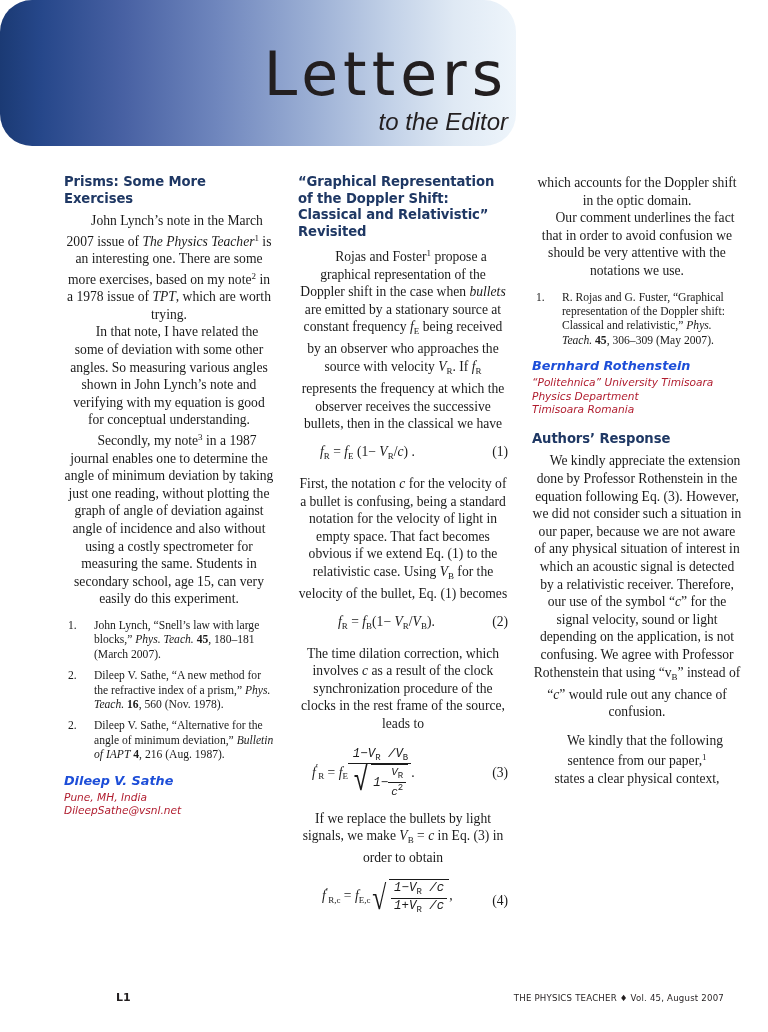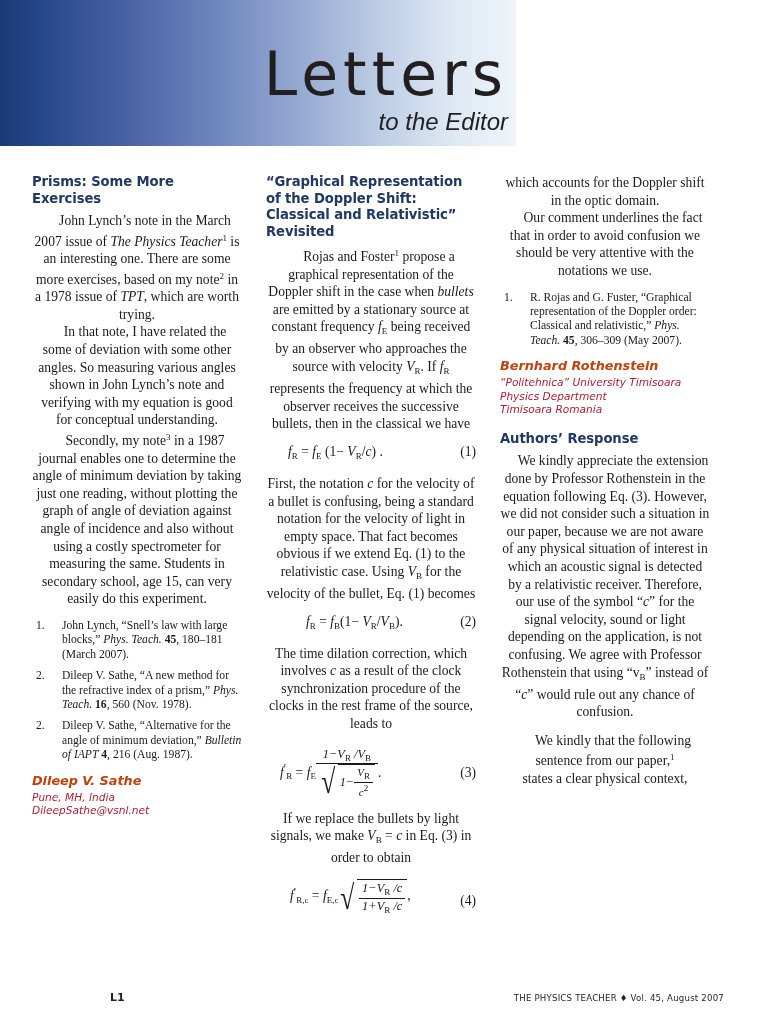--- a/index.html
+++ b/index.html
@@ -15,20 +15,21 @@
 
   
   #masthead {
     position: absolute;
     left: 0; top: 0;
     width: 516px; height: 146px;
     background: linear-gradient(to right,
         #1b3a74 0%, #26478a 8%, #4861a3 24%,
         #6f86bd 42%, #9aaed4 60%, #c3d2e8 76%,
         #dfe9f4 88%, #eef5fb 100%);
+    border-radius: 32px;
   }
   #masthead-title {
     position: absolute;
     right: 8px; top: 44px;
     font-family: "DejaVu Sans", sans-serif;
     font-size: 60px;
     font-weight: 400;
     letter-spacing: 5px;
     color: #231f20;
     line-height: 1;
@@ -41,21 +42,21 @@
     font-style: italic;
     font-size: 24px;
     color: #231f20;
     line-height: 1;
     white-space: nowrap;
   }
 
   
   #columns {
     position: absolute;
-    left: 32px; top: 174px;
+    left: 64px; top: 174px;
     width: 678px; height: 790px;
     display: flex;
     gap: 24px;
   }
   .col { width: 210px; }
 
   h2.sec {
     font-family: "DejaVu Sans", sans-serif;
     font-weight: bold;
     font-size: 13.2px;
@@ -92,23 +93,24 @@
     white-space: nowrap;
   }
   i.v { font-style: italic; }
   .sub { font-size: 9px; vertical-align: -0.28em; }
   .sup { font-size: 9px; vertical-align: 0.55em; }
 
   
   .frac {
     display: inline-block;
     vertical-align: middle;
-    text-align: center;
+    text-align: right;
     font-size: 12.4px;
     line-height: 1.25;
+    font-family: Liberation Mono, monospace;
   }
   .frac .top { display: block; padding: 0 3px; border-bottom: 1px solid #1a1a1a; }
   .frac .bot { display: block; padding: 0 3px; }
   .radsign {
     display: inline-block;
     font-size: 26px;
     vertical-align: middle;
     line-height: 0.8;
     transform: scaleX(0.75);
   }
@@ -130,21 +132,21 @@
     line-height: 14.4px;
   }
   ol.refs li .rnum { position: absolute; left: 4px; top: 0; }
 
   
   .author {
     font-family: "DejaVu Sans", sans-serif;
     font-weight: bold;
     font-style: italic;
     font-size: 12.8px;
-    color: #c2410c;
+    color: #1d4ed8;
     margin-top: 10px;
   }
   .affil {
     font-family: "DejaVu Sans", sans-serif;
     font-style: italic;
     font-size: 10.6px;
     line-height: 13.6px;
     color: #b01c2e;
     text-align: left;
     margin-top: 3px;
@@ -154,21 +156,21 @@
   blockquote.q {
     margin: 11px 0 11px 22px;
     font-size: 13.2px;
     line-height: 17.6px;
     text-align: justify;
     text-indent: 0;
   }
 
   
   #footer-left {
-    position: absolute; left: 110px; bottom: 28px;
+    position: absolute; left: 116px; bottom: 28px;
     font-family: "DejaVu Sans", sans-serif;
     font-weight: bold;
     font-size: 11px;
     color: #231f20;
   }
   #footer-right {
     position: absolute; right: 44px; bottom: 29px;
     font-family: "DejaVu Sans", sans-serif;
     font-size: 8.6px;
     letter-spacing: 0.2px;
@@ -248,21 +250,21 @@
       </span>
       <span class="num" style="top:14px">(4)</span>
     </div>
   </div>
 
   <div class="col">
     <p class="body noind">which accounts for the Doppler shift in the optic domain.</p>
     <p class="body">Our comment underlines the fact that in order to avoid confusion we should be very attentive with the notations we use.</p>
 
     <ol class="refs">
-      <li><span class="rnum">1.</span><span>R. Rojas and G. Fuster, “Graphical representation of the Doppler order: Classical and relativistic,” </span><i class="v">Phys. Teach.</i><b> 45</b><span>, 306–309 (May 2007).</span></li>
+      <li><span class="rnum">1.</span><span>R. Rojas and G. Fuster, “Graphical representation of the Doppler shift: Classical and relativistic,” </span><i class="v">Phys. Teach.</i><b> 45</b><span>, 306–309 (May 2007).</span></li>
     </ol>
 
     <div class="author">Bernhard Rothenstein</div>
     <div class="affil">
       <div>“Politehnica” University Timisoara</div>
       <div>Physics Department</div>
       <div>Timisoara Romania</div>
     </div>
 
     <h2 class="sec resp">Authors’ Response</h2>

